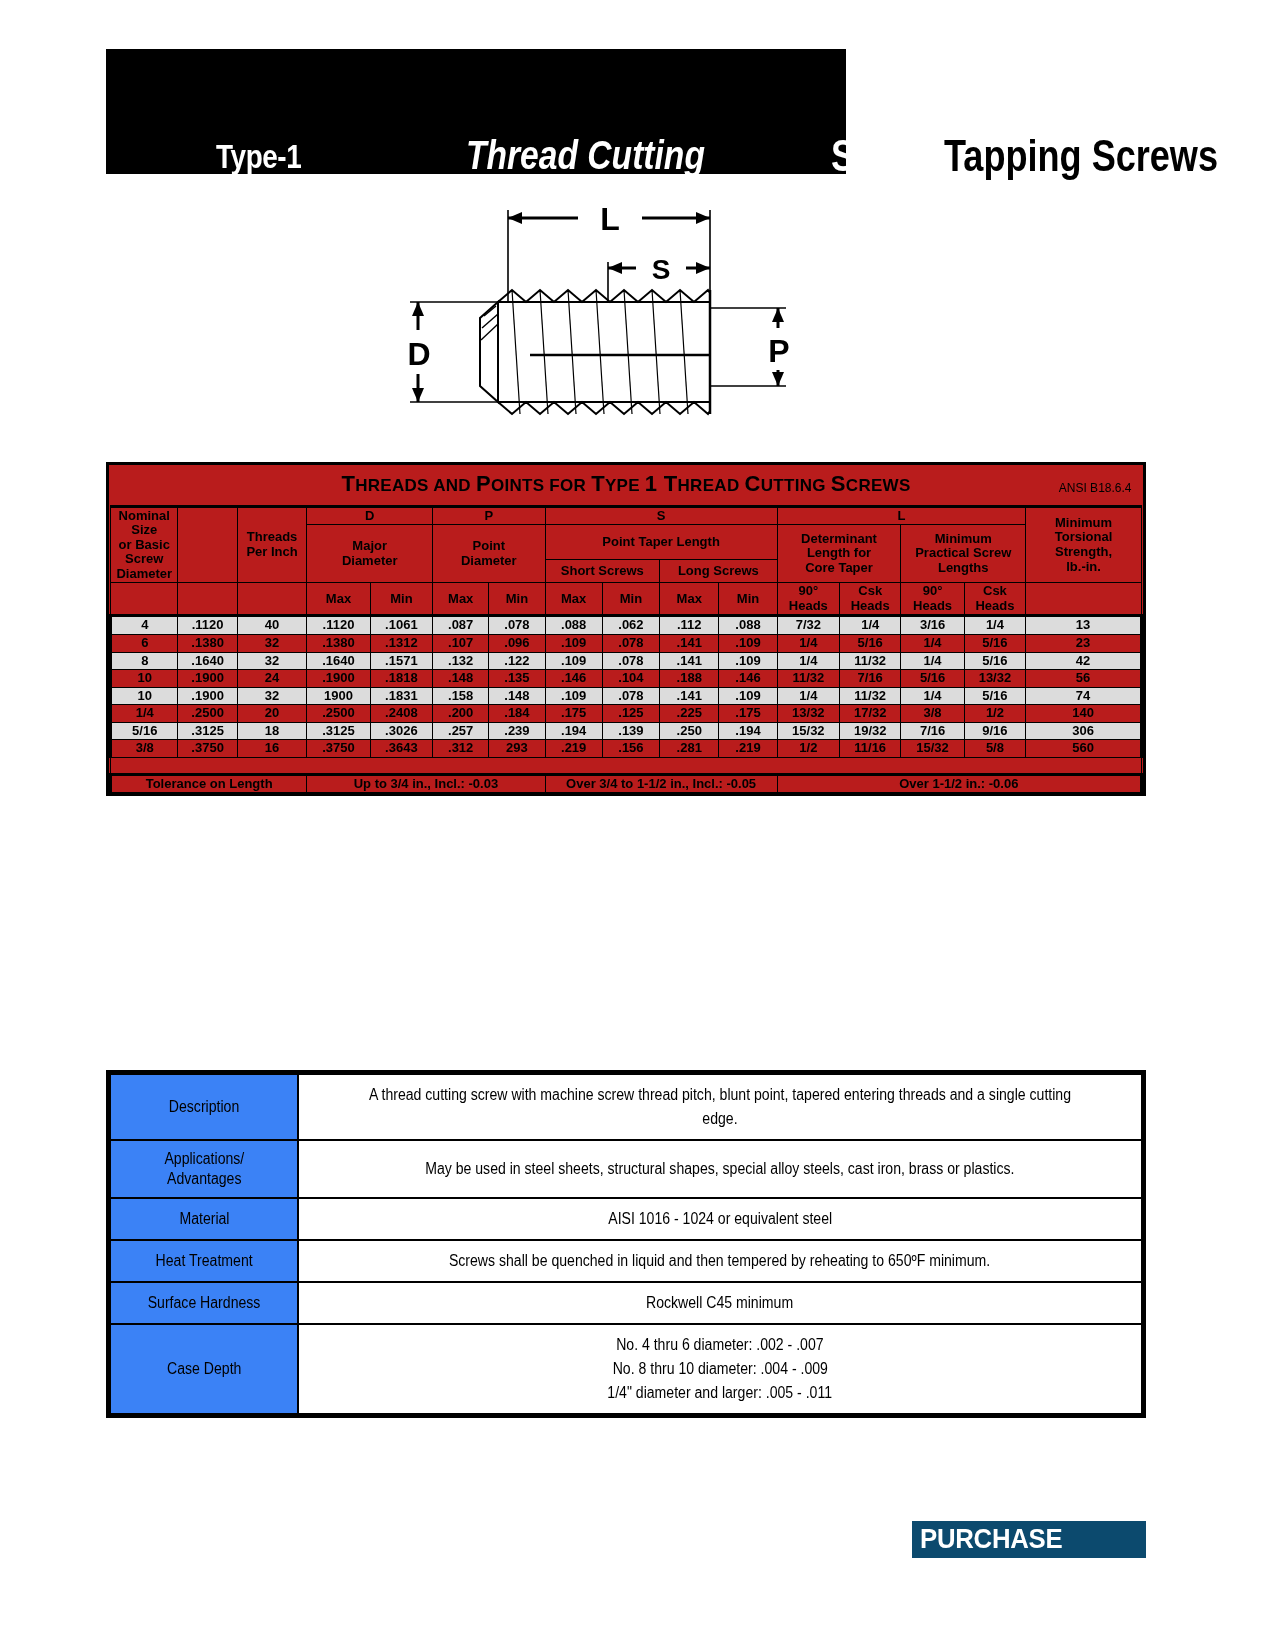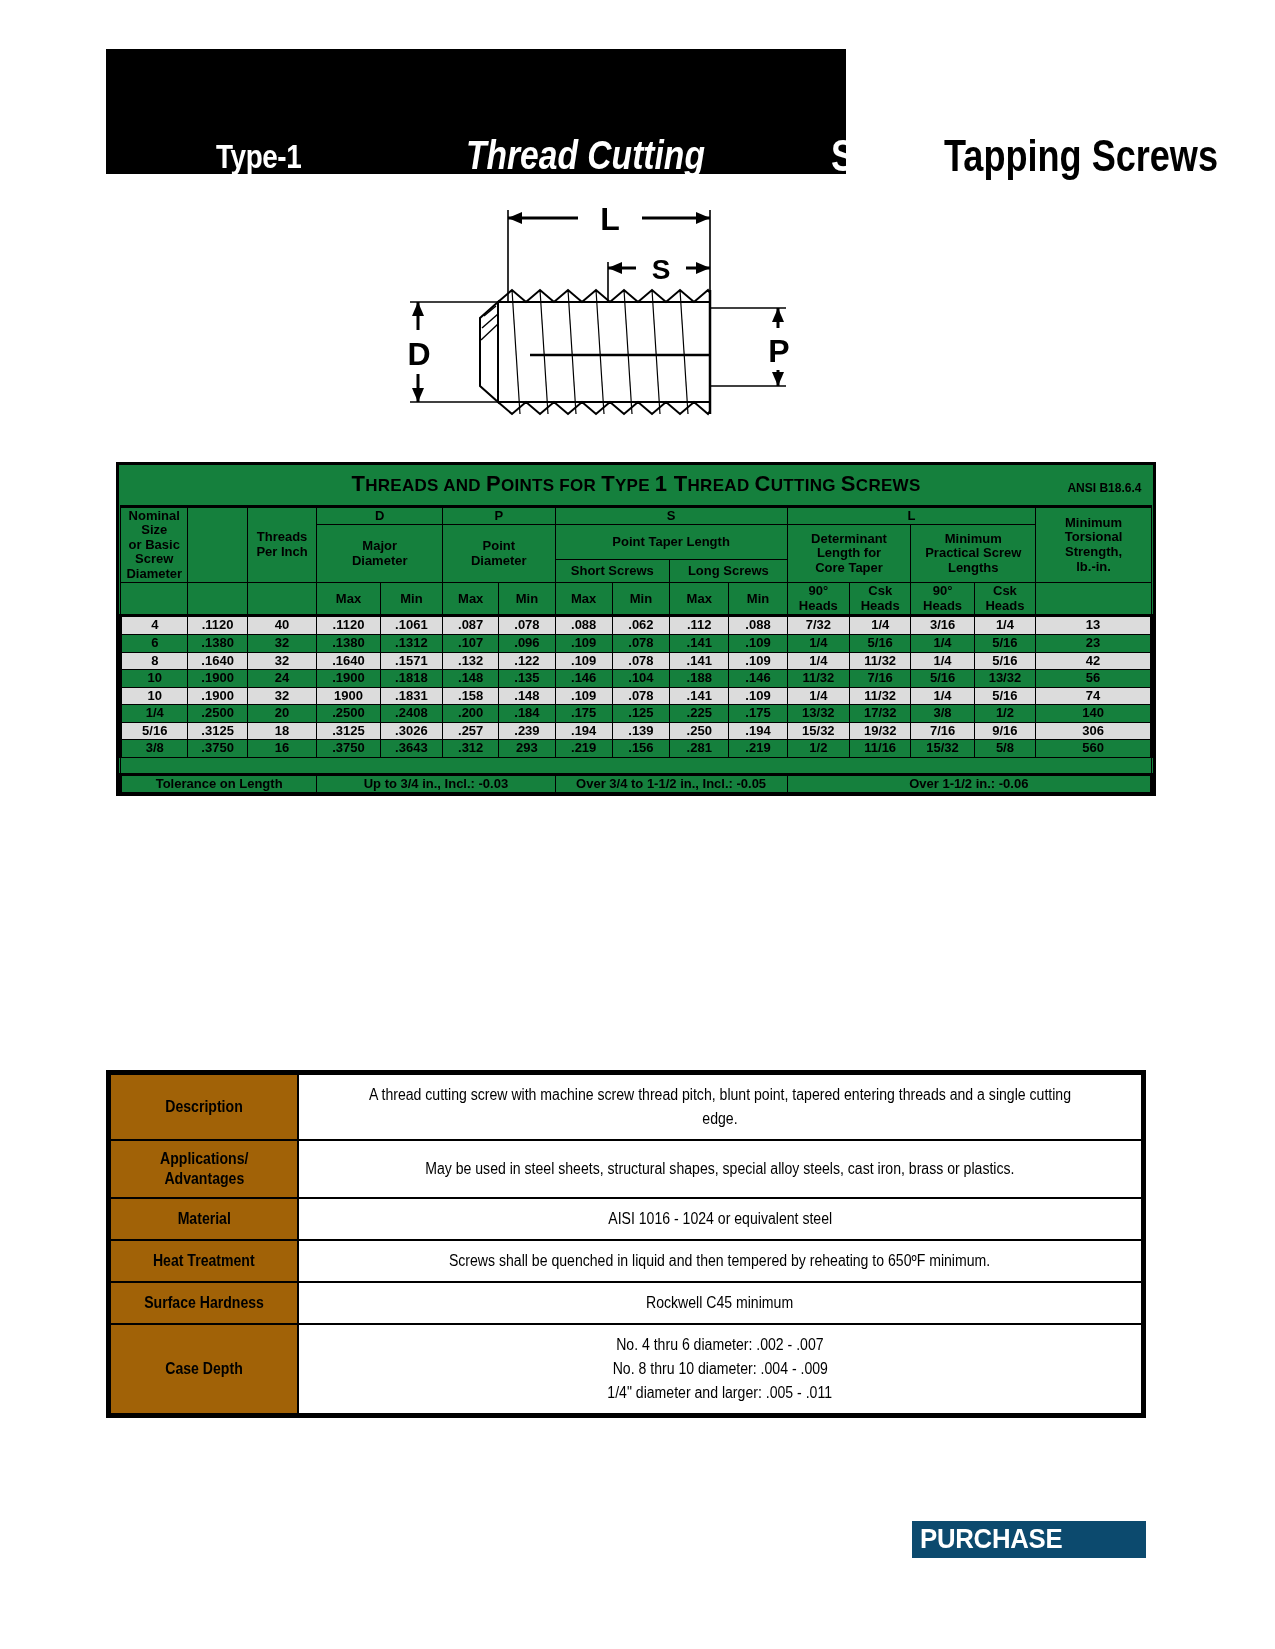--- a/index.html
+++ b/index.html
@@ -54,24 +54,24 @@
     transform: scaleX(0.82);
     transform-origin: left center;
     white-space: nowrap;
   }
 
   
   .diagram { position: absolute; left: 380px; top: 190px; width: 440px; height: 240px; }
 
   
   .maintable-wrap {
-    position: absolute; left: 116px; top: 462px;
+    position: absolute; left: 106px; top: 462px;
     width: 1040px;
     border: 3px solid #000;
-    background: #15803d;
+    background: #b91c1c;
   }
   table.mt { border-collapse: collapse; width: 100%; table-layout: fixed; }
   table.mt td, table.mt th {
     border: 1.5px solid #000;
     text-align: center;
     vertical-align: middle;
     font-size: 13px;
     font-weight: bold;
     padding: 1px 1px;
     line-height: 1.12;
@@ -83,21 +83,21 @@
     position: relative;
   }
   .mt-title {
     font-size: 22px; font-weight: bold;
     letter-spacing: 0.3px;
     display: inline-block;
   }
   .mt-title .sc { font-size: 17px; }
   .mt-ansi {
     position: absolute; right: 10px; bottom: 9px;
-    font-size: 12px; font-weight: bold;
+    font-size: 12px; font-weight: normal;
   }
   .grp { font-size: 15px; }
   .hdr2 { font-size: 13.5px; font-weight: bold; }
   .hdr3 { font-size: 13px; font-weight: bold; }
   td.data { font-weight: normal; font-size: 13.5px; padding: 6px 0; }
   tr.shade td.data { background: #dcdcdc; }
   .thickleft { border-left: 3px solid #000 !important; }
   .thickright { border-right: 3px solid #000 !important; }
   .thicktop { border-top: 3px solid #000 !important; }
   .thickbot { border-bottom: 3px solid #000 !important; }
@@ -114,24 +114,24 @@
     background: #fff;
   }
   table.sp { border-collapse: collapse; width: 100%; table-layout: fixed; }
   table.sp td {
     border: 2px solid #000;
     vertical-align: middle;
     padding: 8px 6px;
   }
   td.sp-label {
     width: 188px;
-    background: #a16207;
+    background: #3b82f6;
     text-align: center;
     font-size: 16px;
-    font-weight: bold;
+    font-weight: normal;
     transform: none;
     line-height: 1.25;
   }
   td.sp-val {
     text-align: center;
     font-size: 16px;
     font-weight: normal;
     line-height: 1.5;
   }
   .sp-label span, .sp-val span { display: inline-block; transform: scaleX(0.88); transform-origin: center; }

